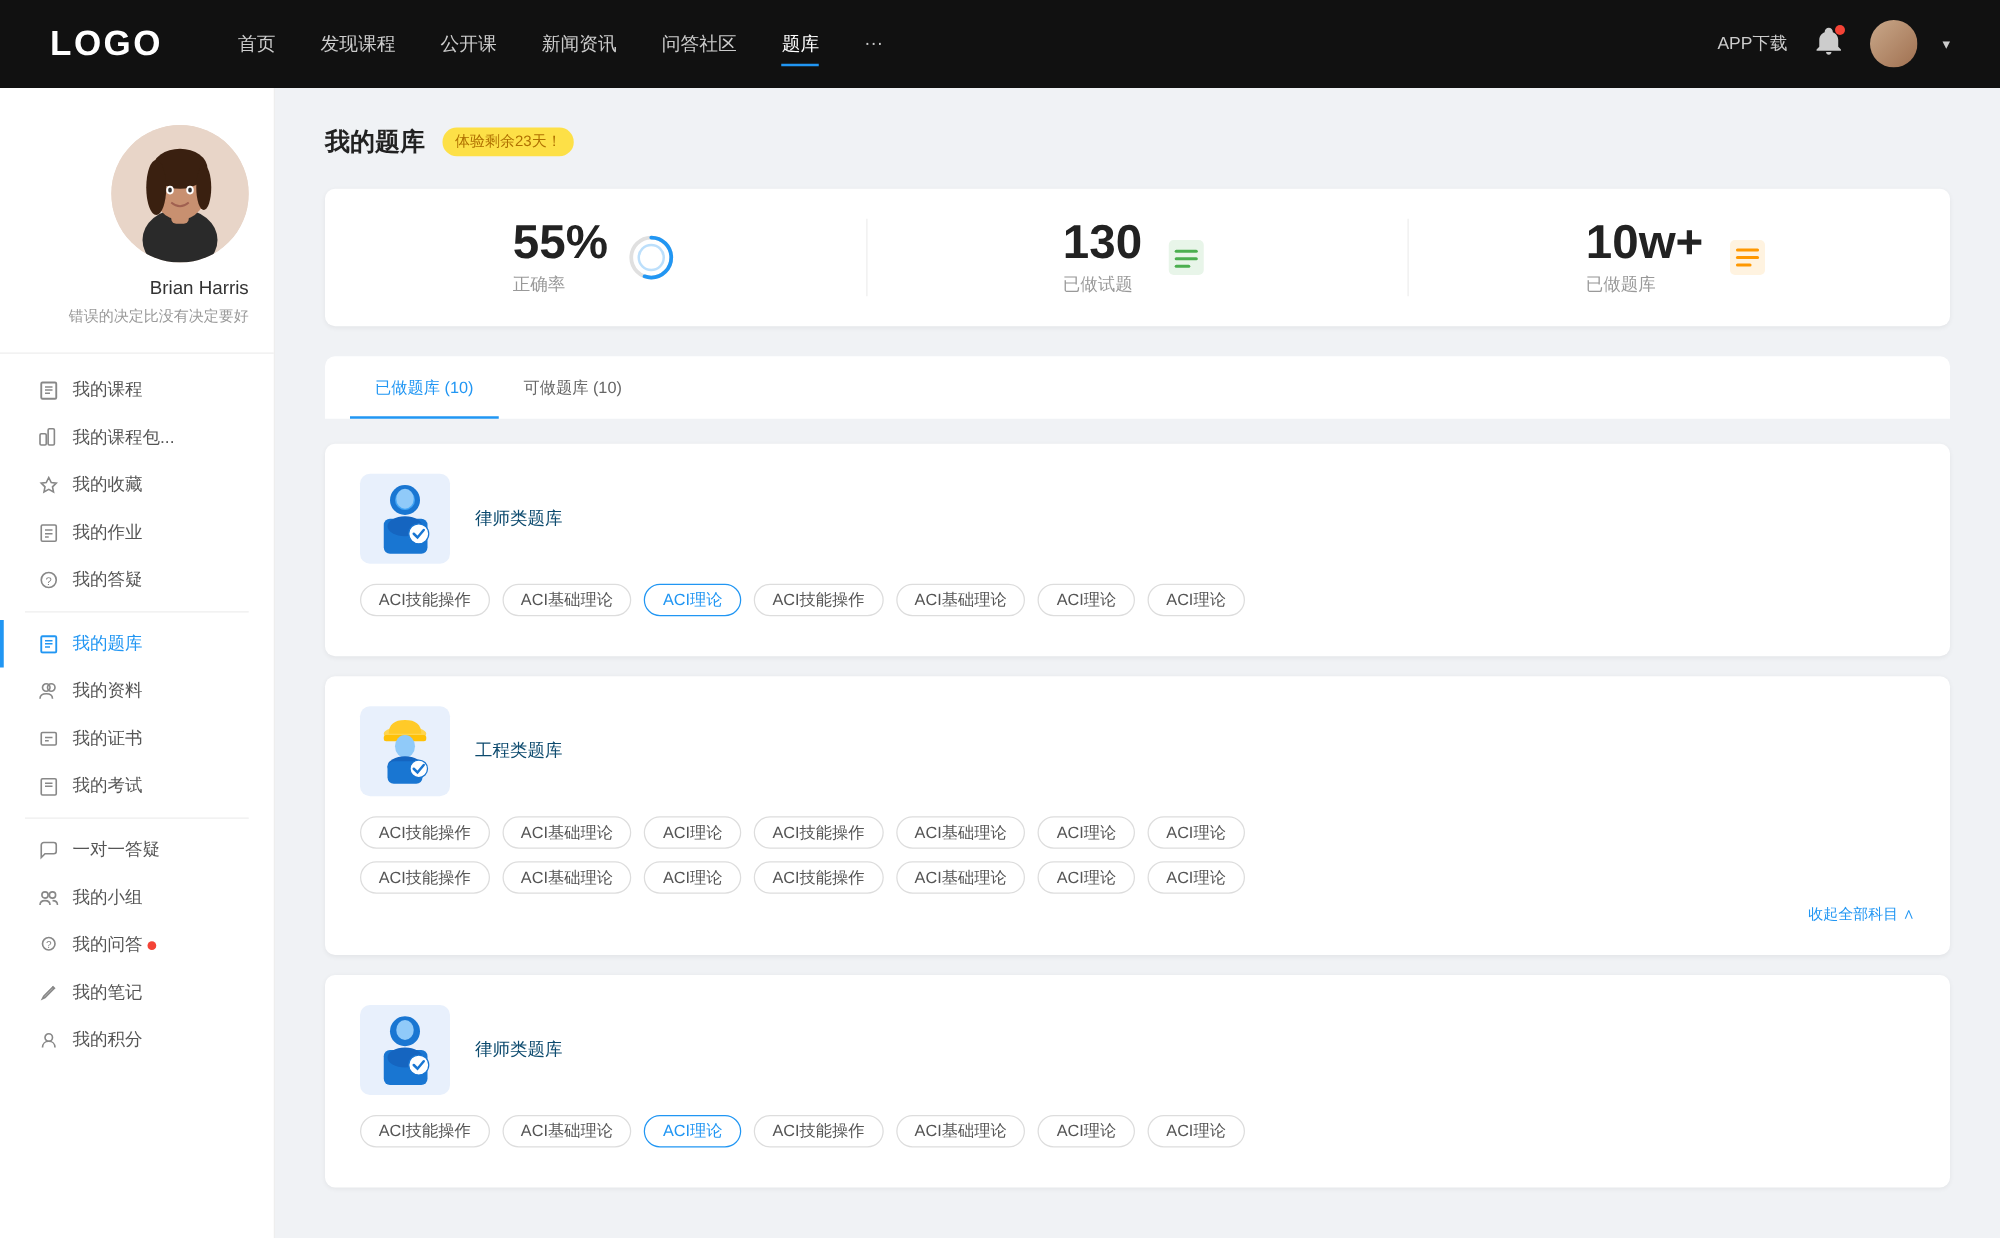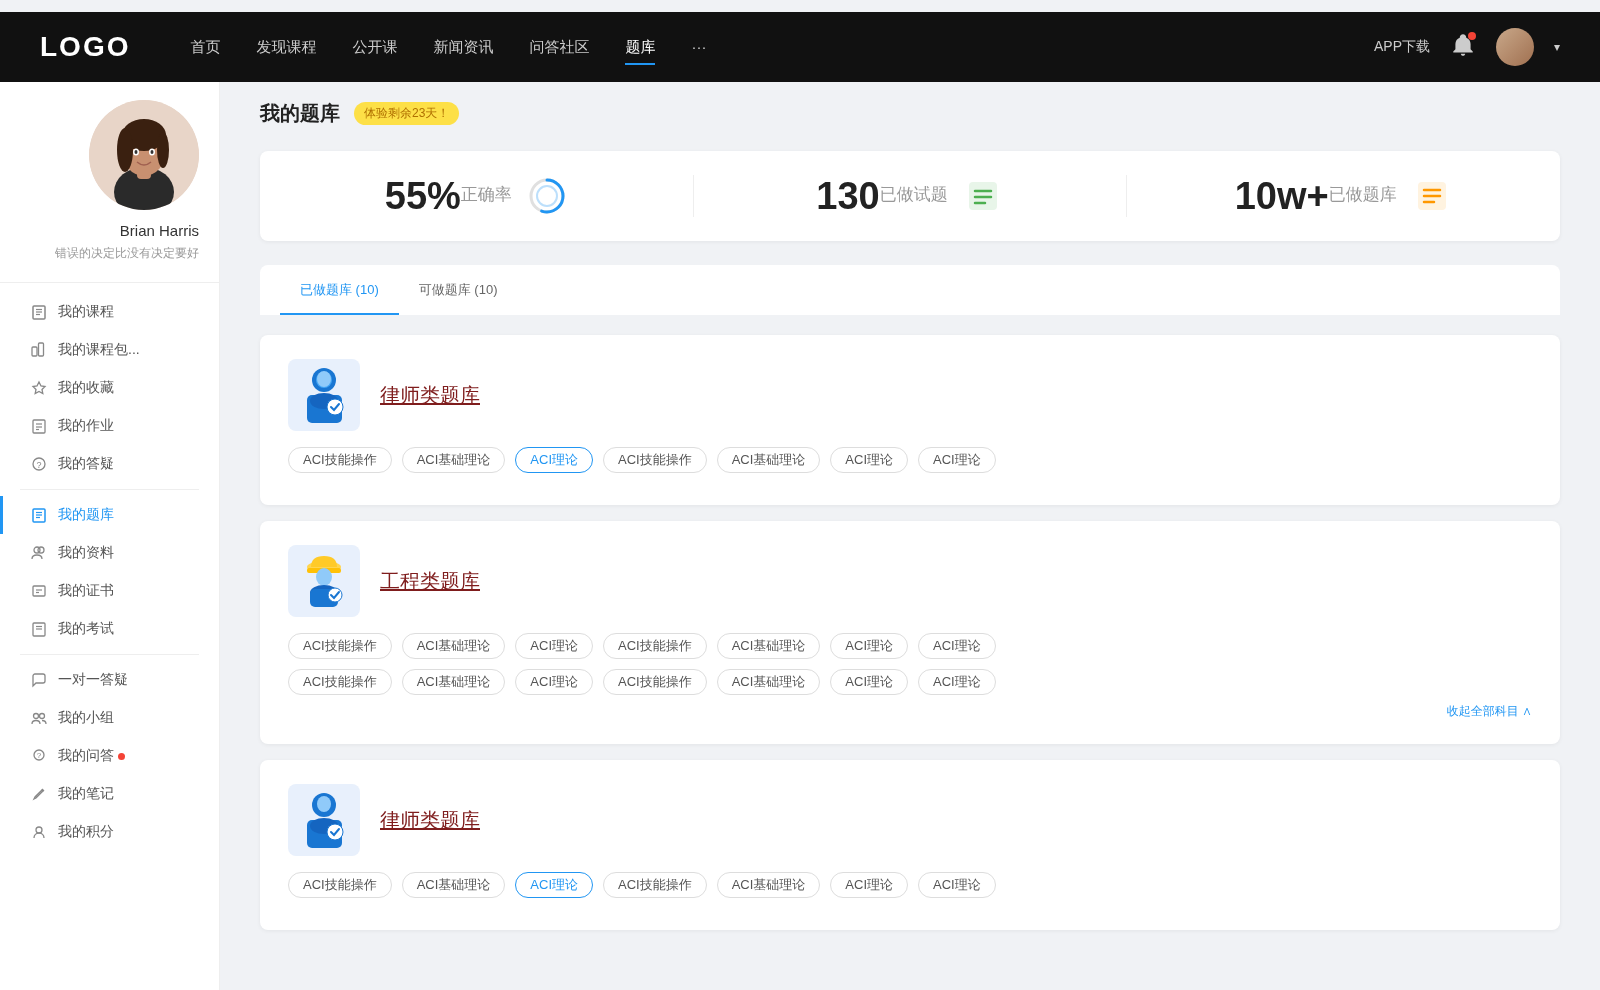--- a/index.html
+++ b/index.html
@@ -6,21 +6,21 @@
     body { font-family: -apple-system, BlinkMacSystemFont, "PingFang SC", "Microsoft YaHei", sans-serif; background: #f0f2f5; min-height: 990px; }
 
     
     .topnav {
       background: #111;
       height: 70px;
       display: flex;
       align-items: center;
       padding: 0 40px;
       position: fixed;
-      top: 12px; left: 0; right: 0;
+      top: 0; left: 0; right: 0;
       z-index: 100;
     }
     .topnav-logo {
       color: #fff;
       font-size: 28px;
       font-weight: bold;
       margin-right: 60px;
       letter-spacing: 2px;
     }
     .topnav-menu {
@@ -206,30 +206,31 @@
       flex: 1;
       display: flex;
       align-items: center;
       justify-content: center;
       padding: 0 20px;
       border-right: 1px solid #eee;
     }
     .stat-item:last-child { border-right: none; }
     .stat-value-area {
       display: flex;
+      flex-direction: column;
       margin-right: 14px;
     }
     .stat-value {
       font-size: 38px;
       font-weight: 600;
       color: #222;
       line-height: 1;
     }
     .stat-label {
-      font-size: 17px;
+      font-size: 14px;
       color: #999;
       margin-top: 6px;
     }
     .stat-icon {
       width: 42px; height: 42px;
       border-radius: 50%;
       display: flex;
       align-items: center;
       justify-content: center;
       font-size: 20px;
@@ -280,24 +281,23 @@
       width: 72px; height: 72px;
       background: #e8f0fc;
       border-radius: 8px;
       display: flex;
       align-items: center;
       justify-content: center;
       margin-right: 20px;
       flex-shrink: 0;
     }
     .qbank-title {
-      font-size: 20px;
+      font-size: 14px;
       font-weight: 500;
-      color: #7f1d1d;
-      text-decoration: underline;
+      color: #0c4a6e;
     }
     .qbank-tags {
       display: flex;
       flex-wrap: wrap;
       gap: 10px;
       margin-bottom: 8px;
     }
     .qbank-tag {
       padding: 3px 14px;
       border: 1px solid #ddd;

